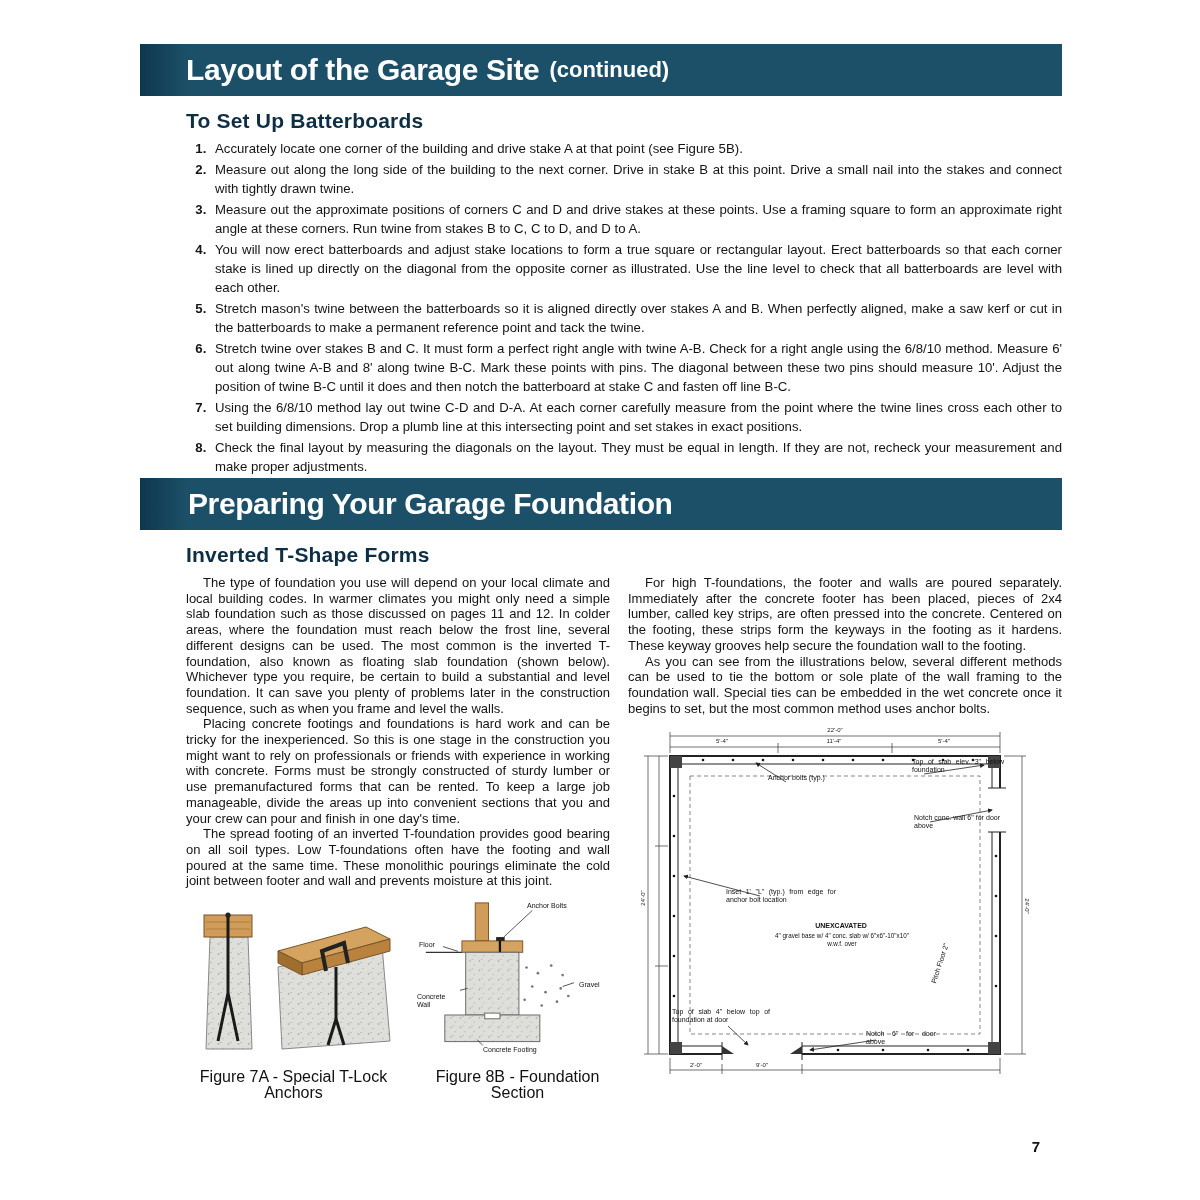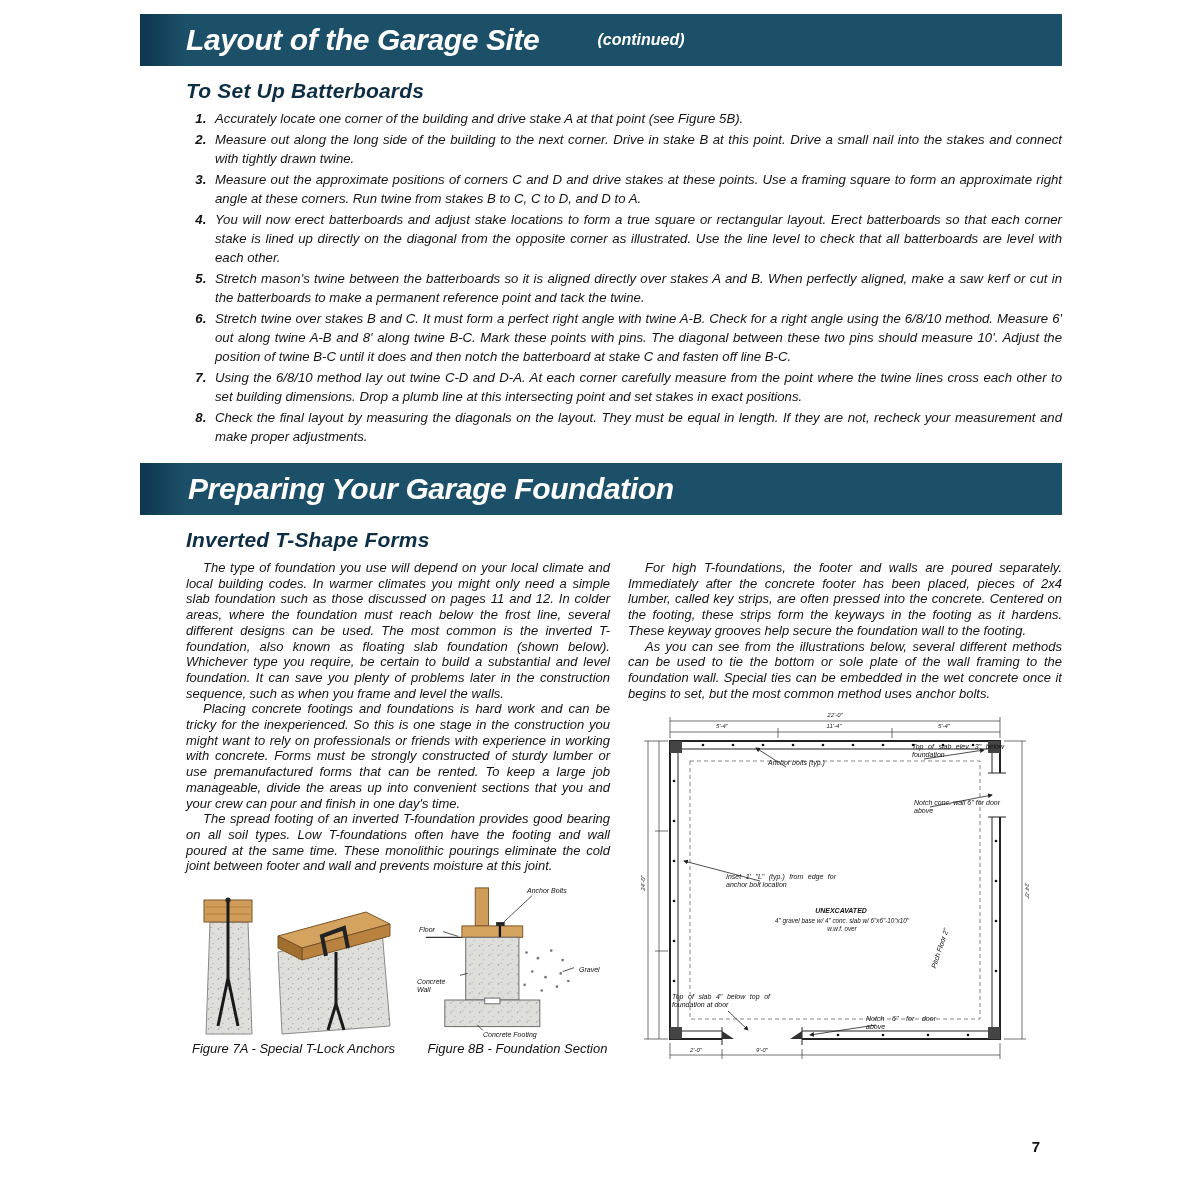--- a/index.html
+++ b/index.html
@@ -1,41 +1,41 @@
 <!DOCTYPE html>
 <html><head>
 <meta charset="utf-8">
 <style>
   html,body{margin:0;padding:0;background:#ffffff;}
   .page{position:relative;width:1200px;height:1200px;background:#fff;overflow:hidden;
         font-family:"Liberation Sans",sans-serif;color:#141414;}
-  .content{position:absolute;left:140px;top:14px;width:922px;font-style:italic;}
+  .content{position:absolute;left:140px;top:44px;width:922px;}
 
   .banner{height:52px;background:linear-gradient(90deg,#0d374e 0,#1c5068 5%,#1c5068 100%);
           color:#fff;display:flex;align-items:baseline;padding:0 0 0 46px;box-sizing:border-box;}
   .banner-inner{display:flex;align-items:baseline;gap:10px;height:52px;align-items:center;}
   .banner-title{font-size:30px;font-weight:bold;letter-spacing:-0.4px;}
-  .banner-suffix{font-size:16px;font-weight:bold;margin-left:48px;}
+  .banner-suffix{font-size:22px;font-weight:bold;}
 
   h2.sec{font-size:21px;font-weight:bold;color:#0e2e44;margin:13px 0 6px 46px;letter-spacing:.2px;}
 
   ol.steps{margin:0 0 0 46px;padding:0 0 0 24px;width:852px;font-size:13.2px;line-height:19px;
            text-align:justify;}
   ol.steps li{margin:0 0 2px 0;padding-left:5px;}
   ol.steps li::marker{font-weight:bold;}
 
   .twocol{display:flex;margin:8px 0 0 46px;width:876px;gap:18px;}
   .col{font-size:13px;line-height:15.7px;text-align:justify;}
   .col-left{width:424px;}
   .col-right{width:434px;}
   .col p{margin:0;text-indent:17px;}
 
   .figrow{display:flex;gap:14px;margin-top:12px;}
   figure{margin:0;}
-  .figcap{font-size:13px;text-align:center;margin-top:3px;color:#111;}
+  .figcap{font-size:16px;text-align:center;margin-top:16px;color:#111;}
 
   .figbox{position:relative;}
   .flabel{position:absolute;font-size:7px;line-height:8px;color:#111;}
   .flabel.b{font-weight:bold;}
   .flabel.c{text-align:center;}
   .fdim{position:absolute;font-size:6px;line-height:6px;color:#222;text-align:center;}
   .rot-l{transform:rotate(-90deg);transform-origin:left top;}
   .rot-r{transform:rotate(90deg);transform-origin:left top;}
   .rot-p{transform:rotate(-72deg);transform-origin:left top;}
 
@@ -60,21 +60,21 @@
         <li>Accurately locate one corner of the building and drive stake A at that point (see Figure 5B).</li>
         <li>Measure out along the long side of the building to the next corner. Drive in stake B at this point. Drive a small nail into the stakes and connect with tightly drawn twine.</li>
         <li>Measure out the approximate positions of corners C and D and drive stakes at these points. Use a framing square to form an approximate right angle at these corners. Run twine from stakes B to C, C to D, and D to A.</li>
         <li>You will now erect batterboards and adjust stake locations to form a true square or rectangular layout. Erect batterboards so that each corner stake is lined up directly on the diagonal from the opposite corner as illustrated. Use the line level to check that all batterboards are level with each other.</li>
         <li>Stretch mason's twine between the batterboards so it is aligned directly over stakes A and B. When perfectly aligned, make a saw kerf or cut in the batterboards to make a permanent reference point and tack the twine.</li>
         <li>Stretch twine over stakes B and C. It must form a perfect right angle with twine A-B. Check for a right angle using the 6/8/10 method. Measure 6' out along twine A-B and 8' along twine B-C. Mark these points with pins. The diagonal between these two pins should measure 10'. Adjust the position of twine B-C until it does and then notch the batterboard at stake C and fasten off line B-C.</li>
         <li>Using the 6/8/10 method lay out twine C-D and D-A. At each corner carefully measure from the point where the twine lines cross each other to set building dimensions. Drop a plumb line at this intersecting point and set stakes in exact positions.</li>
         <li>Check the final layout by measuring the diagonals on the layout. They must be equal in length. If they are not, recheck your measurement and make proper adjustments.</li>
       </ol>
 
-    <div class="banner" style="margin-top:17px;padding-left:48px;">
+    <div class="banner" style="margin-top:2px;padding-left:48px;">
       <div class="banner-inner">
         <span class="banner-title">Preparing Your Garage Foundation</span>
       </div>
     </div>
 
     <h2 class="sec">Inverted T-Shape Forms</h2>
 
     <div class="twocol">
 
       <div class="col col-left">

